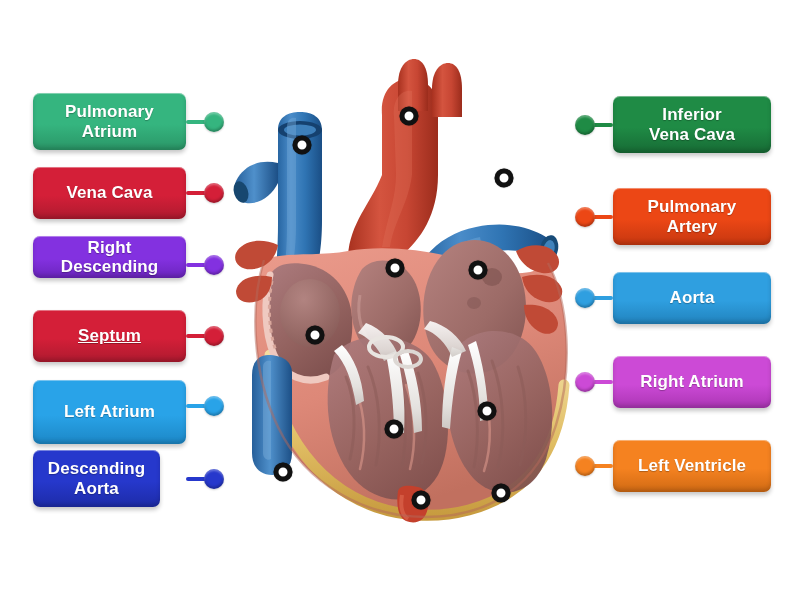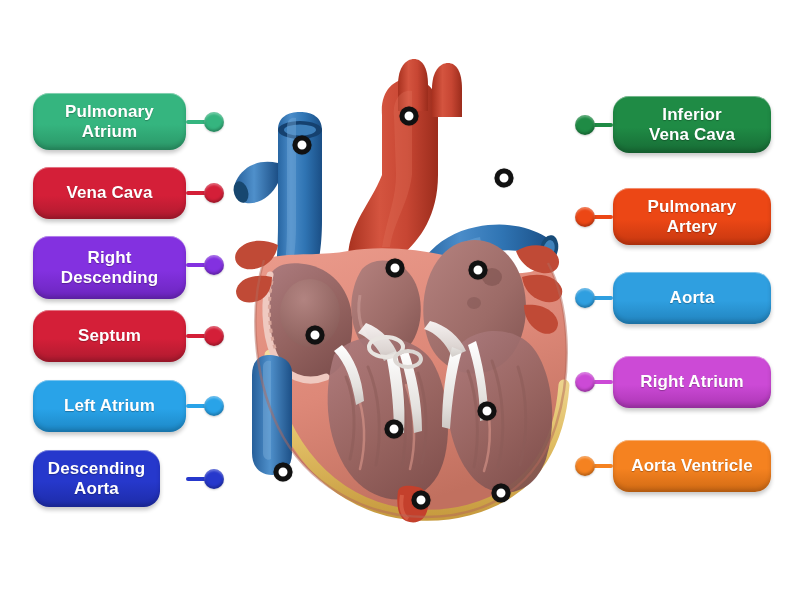--- a/index.html
+++ b/index.html
@@ -20,21 +20,21 @@
   .chip {
     position: absolute;
     display: flex;
     align-items: center;
     justify-content: center;
     text-align: center;
     color: #ffffff;
     font-weight: bold;
     font-size: 17px;
     line-height: 1.12;
-    border-radius: 16px;
+    border-radius: 7px;
     padding: 4px 1px;
     letter-spacing: .1px;
     text-shadow: 0 1px 1px rgba(0,0,0,.28);
     box-shadow: 0 3px 4px rgba(0,0,0,.22),
                 inset 0 1px 0 rgba(255,255,255,.38),
                 inset 0 -3px 4px rgba(0,0,0,.16);
     user-select: none;
     cursor: pointer;
   }
   .chip span { display: block; width: 100%; }
@@ -273,36 +273,36 @@
       </div>
       <div class="connector" style="background: rgb(53, 181, 127); top: 119.5px; left: 186px; width: 22px;"></div>
       <div class="knob" style="background: radial-gradient(circle at 35% 30%, rgb(53, 181, 127) 0%, rgb(53, 181, 127) 55%, rgb(42, 150, 103) 100%); top: 111.5px; left: 204px;"></div>
       <div class="chip" style="left: 33px; top: 167px; width: 153px; height: 52px; background: linear-gradient(rgb(212, 31, 56) 0%, rgb(212, 31, 56) 55%, rgb(174, 26, 47) 100%);">
         <div>
           <span>Vena Cava</span>
         </div>
       </div>
       <div class="connector" style="background: rgb(212, 31, 56); top: 191px; left: 186px; width: 22px;"></div>
       <div class="knob" style="background: radial-gradient(circle at 35% 30%, rgb(212, 31, 56) 0%, rgb(212, 31, 56) 55%, rgb(174, 26, 47) 100%); top: 183px; left: 204px;"></div>
-      <div class="chip" style="left: 33px; top: 236px; width: 153px; height: 63px; background: linear-gradient(rgb(131, 49, 224) 0%, rgb(131, 49, 224) 55%, rgb(107, 37, 189) 100%);">
+      <div class="chip" style="left: 33px; top: 236px; width: 153px; height: 42px; background: linear-gradient(rgb(131, 49, 224) 0%, rgb(131, 49, 224) 55%, rgb(107, 37, 189) 100%);">
         <div>
           <span>Right</span>
           <span>Descending</span>
         </div>
       </div>
       <div class="connector" style="background: rgb(131, 49, 224); top: 262.5px; left: 186px; width: 22px;"></div>
       <div class="knob" style="background: radial-gradient(circle at 35% 30%, rgb(131, 49, 224) 0%, rgb(131, 49, 224) 55%, rgb(107, 37, 189) 100%); top: 254.5px; left: 204px;"></div>
-      <div class="chip" style="left: 33px; top: 310px; width: 153px; height: 52px; background: linear-gradient(rgb(212, 31, 56) 0%, rgb(212, 31, 56) 55%, rgb(174, 26, 47) 100%);">
+      <div class="chip" style="left: 33px; top: 310px; width: 153px; height: 52px; background: linear-gradient(rgb(212, 31, 56) 0%, rgb(212, 31, 56) 55%, rgb(174, 26, 47) 100%); text-decoration: underline;">
         <div>
           <span>Septum</span>
         </div>
       </div>
       <div class="connector" style="background: rgb(212, 31, 56); top: 334px; left: 186px; width: 22px;"></div>
       <div class="knob" style="background: radial-gradient(circle at 35% 30%, rgb(212, 31, 56) 0%, rgb(212, 31, 56) 55%, rgb(174, 26, 47) 100%); top: 326px; left: 204px;"></div>
-      <div class="chip" style="left: 33px; top: 380px; width: 153px; height: 52px; background: linear-gradient(rgb(41, 163, 232) 0%, rgb(41, 163, 232) 55%, rgb(28, 135, 198) 100%);">
+      <div class="chip" style="left: 33px; top: 380px; width: 153px; height: 64px; background: linear-gradient(rgb(41, 163, 232) 0%, rgb(41, 163, 232) 55%, rgb(28, 135, 198) 100%);">
         <div>
           <span>Left Atrium</span>
         </div>
       </div>
       <div class="connector" style="background: rgb(41, 163, 232); top: 404px; left: 186px; width: 22px;"></div>
       <div class="knob" style="background: radial-gradient(circle at 35% 30%, rgb(41, 163, 232) 0%, rgb(41, 163, 232) 55%, rgb(28, 135, 198) 100%); top: 396px; left: 204px;"></div>
       <div class="chip" style="left: 33px; top: 450px; width: 127px; height: 57px; background: linear-gradient(rgb(38, 56, 204) 0%, rgb(38, 56, 204) 55%, rgb(29, 43, 168) 100%);">
         <div>
           <span>Descending</span>
           <span>Aorta</span>
@@ -337,20 +337,20 @@
       <div class="knob" style="background: radial-gradient(circle at 35% 30%, rgb(47, 159, 224) 0%, rgb(47, 159, 224) 55%, rgb(33, 131, 189) 100%); top: 288px; left: 575px;"></div>
       <div class="chip" style="left: 613px; top: 356px; width: 158px; height: 52px; background: linear-gradient(rgb(204, 74, 214) 0%, rgb(204, 74, 214) 55%, rgb(171, 53, 180) 100%);">
         <div>
           <span>Right Atrium</span>
         </div>
       </div>
       <div class="connector" style="background: rgb(204, 74, 214); top: 380px; left: 591px; width: 22px;"></div>
       <div class="knob" style="background: radial-gradient(circle at 35% 30%, rgb(204, 74, 214) 0%, rgb(204, 74, 214) 55%, rgb(171, 53, 180) 100%); top: 372px; left: 575px;"></div>
       <div class="chip" style="left: 613px; top: 440px; width: 158px; height: 52px; background: linear-gradient(rgb(245, 130, 32) 0%, rgb(245, 130, 32) 55%, rgb(208, 106, 20) 100%);">
         <div>
-          <span>Aorta Ventricle</span>
+          <span>Left Ventricle</span>
         </div>
       </div>
       <div class="connector" style="background: rgb(245, 130, 32); top: 464px; left: 591px; width: 22px;"></div>
       <div class="knob" style="background: radial-gradient(circle at 35% 30%, rgb(245, 130, 32) 0%, rgb(245, 130, 32) 55%, rgb(208, 106, 20) 100%); top: 456px; left: 575px;"></div>
     </div>
 
 </div>
 
 </body></html>

